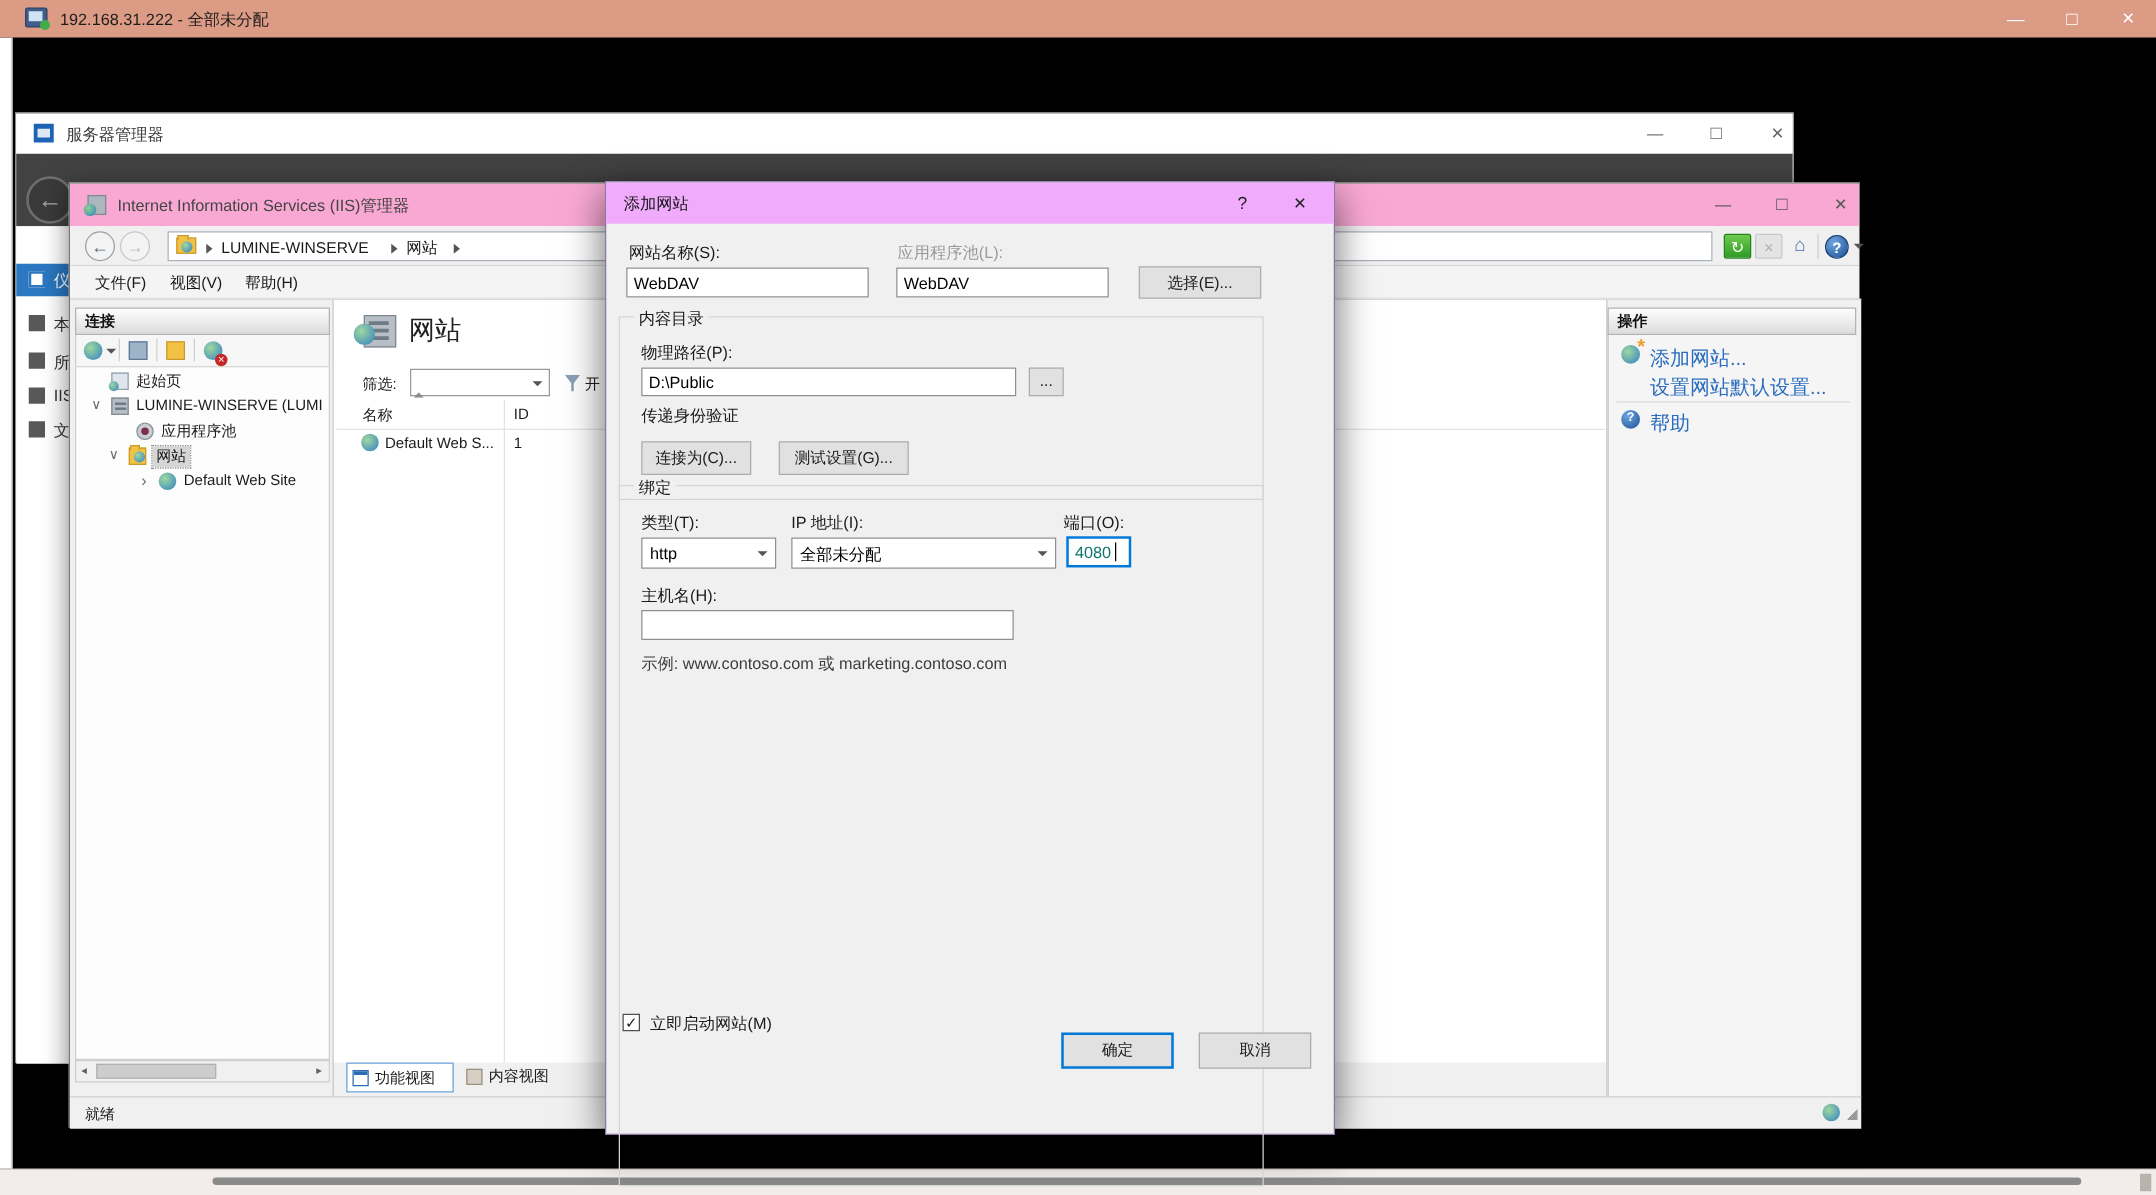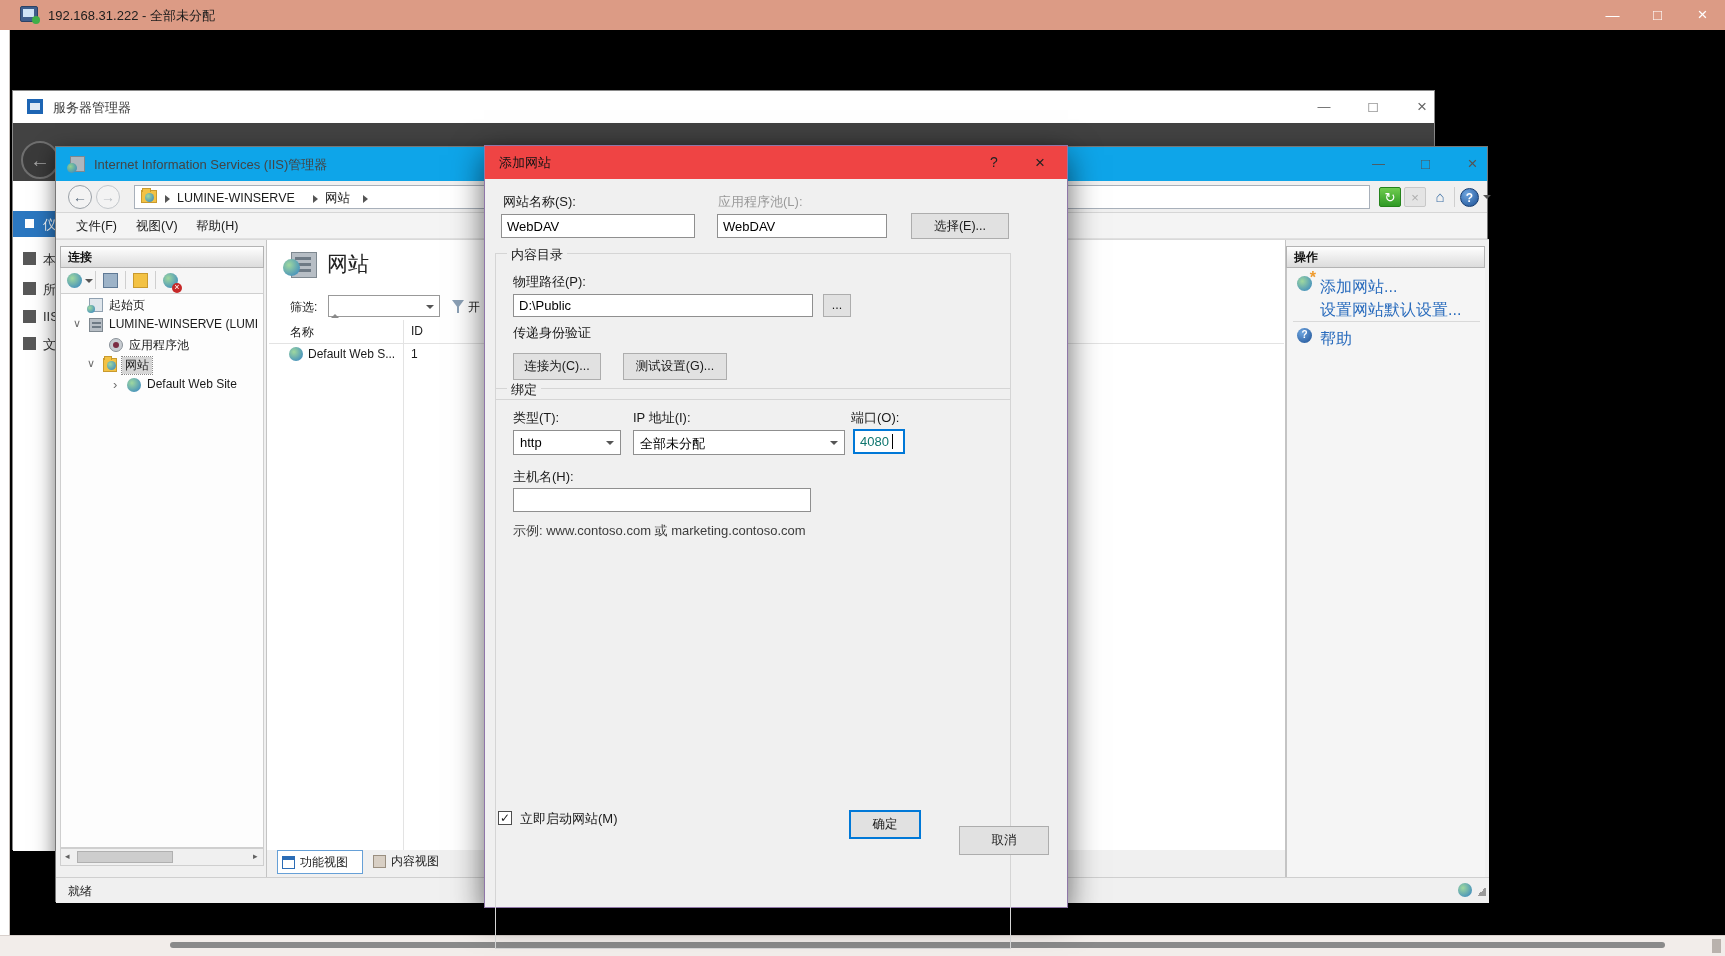--- a/index.html
+++ b/index.html
@@ -33,21 +33,21 @@
   #sm-body{left:0;top:90px;width:100%;height:670px;background:#fff;}
   .sm-row{left:0;height:26px;width:140px;}
   .sm-row .lbl{position:absolute;left:30px;top:5px;font-size:13px;color:#333;}
   .sm-ic{position:absolute;left:10px;top:6px;width:13px;height:13px;background:#585858;}
   #sm-row-dash{background:#2b77c0;}
   #sm-row-dash .lbl{color:#fff;}
   #sm-row-dash .sm-ic{background:#fff;box-shadow:inset 0 0 0 2px #2b77c0;}
 
   
   #iis-win{left:55px;top:146px;width:1433px;height:756px;background:#fff;border:1px solid #777;box-shadow:0 6px 20px rgba(0,0,0,.55);}
-  #iis-title{left:0;top:0;width:100%;height:34px;background:#0ea5e9;}
+  #iis-title{left:0;top:0;width:100%;height:34px;background:#f9a8d4;}
   #iis-icon{left:14px;top:9px;width:15px;height:16px;background:#aeb6bd;border:1px solid #7e8890;}
   #iis-icon::after{content:"";position:absolute;left:-4px;bottom:-2px;width:10px;height:10px;border-radius:50%;background:radial-gradient(circle at 35% 35%,#8fd08f,#2f7fc4);}
   #iis-title-text{left:38px;top:9px;font-size:13px;color:#444;}
   .iis-ctl{top:0;width:45px;height:34px;color:#555;text-align:center;line-height:34px;font-size:13px;}
   #iis-crumbbar{left:0;top:34px;width:100%;height:32px;background:#f0f0f0;border-bottom:1px solid #d6d6d6;}
   .nav-circle{top:4px;width:24px;height:24px;border-radius:50%;background:#f3f3f3;border:1px solid #9aa0a6;color:#5a6b7d;text-align:center;line-height:22px;font-size:14px;}
   .nav-circle.disabled{color:#b9bec3;border-color:#c3c7cb;}
   #addr-box{left:78px;top:4px;width:1236px;height:24px;background:#fff;border:1px solid #a8b0ba;}
   #addr-folder{left:6px;top:4px;width:16px;height:13px;background:#f3c244;border:1px solid #c99a2e;}
   #addr-folder::before{content:"";position:absolute;left:0;top:-3px;width:7px;height:3px;background:#f3c244;border:1px solid #c99a2e;border-bottom:none;}
@@ -113,21 +113,21 @@
   .viewtab{height:24px;font-size:12px;color:#1a1a1a;line-height:22px;}
   .viewtab.sel{background:#fff;border:1px solid #66a0d7;}
   .grid-ic{position:absolute;left:4px;top:5px;width:13px;height:13px;background:#fff;border:1px solid #2b6cb5;box-shadow:inset 0 3px 0 #2b6cb5;}
   .content-ic{position:absolute;left:4px;top:5px;width:13px;height:13px;background:#d8cfc4;border:1px solid #9a8f80;}
   #iis-status{left:0;top:730px;width:1433px;height:26px;background:#f0f0f0;border-top:1px solid #cfcfcf;}
   #status-globe{left:1402px;top:5px;width:14px;height:14px;}
   #status-grip{left:1422px;top:8px;width:8px;height:10px;background:linear-gradient(135deg,transparent 50%,#9a9a9a 50%);}
 
   
   #dlg{left:484px;top:145px;width:584px;height:763px;background:#f0f0f0;border:1px solid #8f76a8;box-shadow:0 10px 30px rgba(0,0,0,.6);}
-  #dlg-title{left:0;top:0;width:100%;height:33px;background:#ef4444;}
+  #dlg-title{left:0;top:0;width:100%;height:33px;background:#f0abfc;}
   #dlg-title-text{left:14px;top:8px;font-size:13px;color:#141414;}
   .dlg-ctl{top:0;width:46px;height:33px;color:#222;text-align:center;line-height:33px;font-size:14px;}
   .dlg-lbl{font-size:13px;color:#1a1a1a;white-space:nowrap;}
   .dlg-lbl.dis{color:#9a9a9a;}
   .fld{position:absolute;background:#fff;border:1px solid #8f8f8f;font-size:13px;color:#000;padding:0 5px;outline:none;}
   .btn{position:absolute;background:#e1e1e1;border:1px solid #adadad;font-size:12.5px;color:#1a1a1a;text-align:center;}
   .btn.focused{border:2px solid #0078d7;}
   .groupbox{position:absolute;border:1px solid #d5d5d5;}
   .grouplbl{position:absolute;background:#f0f0f0;padding:0 4px;font-size:13px;color:#1a1a1a;}
   .dcombo{position:absolute;background:#fff;border:1px solid #8f8f8f;}
@@ -373,21 +373,21 @@
       <span class="cv">4080</span>
       <span class="caret"></span>
     </div>
     <div class="abs dlg-lbl" style="left:28px;top:322px">主机名(H):</div>
     <input class="fld" style="left: 28px; top: 342px; width: 298px; height: 24px;" value="">
     <div class="abs dlg-lbl" style="left:28px;top:376px;color:#3c3c3c">示例: www.contoso.com 或 marketing.contoso.com</div>
 
     <div class="abs g-chk" id="chk" style="left:13px;top:665px"></div>
     <div class="abs dlg-lbl" style="left:35px;top:664px">立即启动网站(M)</div>
 
-    <div class="btn focused" style="left:364px;top:664px;width:72px;height:29px;line-height:25px">确定</div>
+    <div class="btn focused" style="left:364px;top:680px;width:90px;height:29px;line-height:25px">确定</div>
     <div class="btn" style="left:474px;top:680px;width:90px;height:29px;line-height:27px">取消</div>
   </div>
 
   <div class="abs" id="rdp-bar">
     <div class="abs" id="rdp-icon"></div>
     <div class="abs" id="rdp-title">192.168.31.222 - 全部未分配</div>
     <div class="abs rdp-ctl g-min" style="left:1590px"></div>
     <div class="abs rdp-ctl g-max" style="left:1635px"></div>
     <div class="abs rdp-ctl close g-close" style="left:1680px"></div>
   </div>

